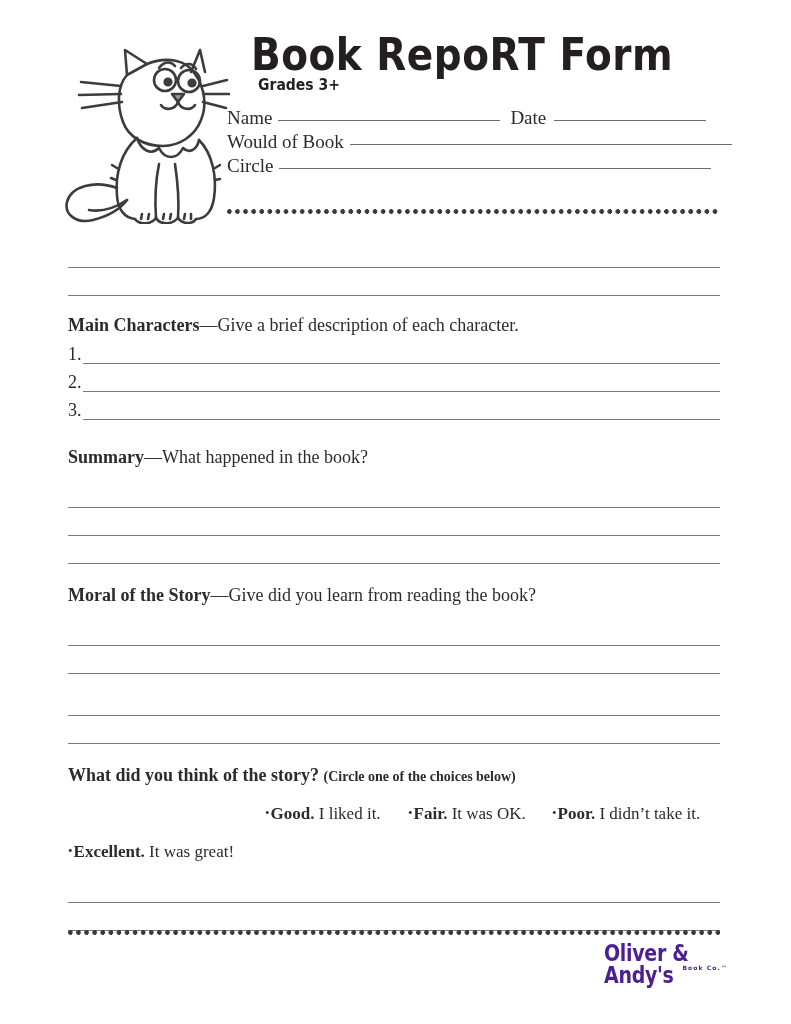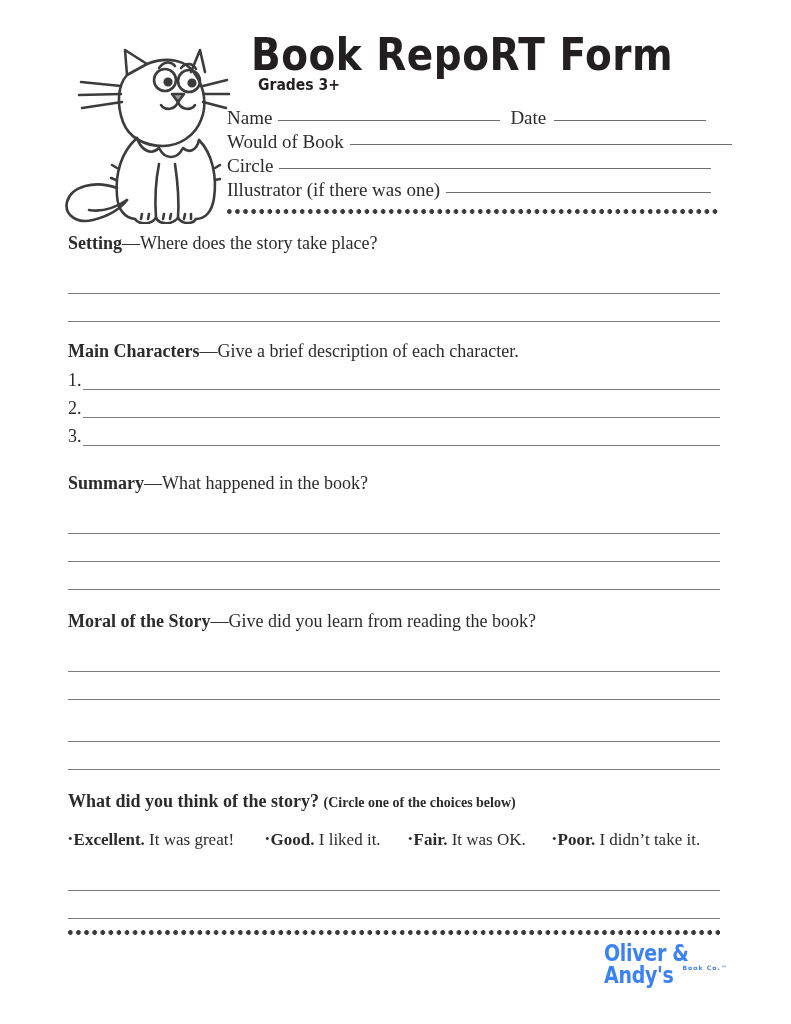--- a/index.html
+++ b/index.html
@@ -165,21 +165,21 @@
   }
 
   
   .logo {
     position: absolute;
     left: 604px;
     top: 942px;
     width: 126px;
     height: 34px;
     font-family: "DejaVu Sans", sans-serif;
-    color: #3b82f6;
+    color: #4c1d95;
   }
   .logo-main {
     font-size: 19px;
     font-weight: bold;
     letter-spacing: -0.3px;
     transform: scaleY(1.18);
     transform-origin: left top;
     display: block;
     line-height: 1;
   }
@@ -259,33 +259,27 @@
     <div class="id-fields">
       <div class="id-row">
         <span class="id-label">Name</span><span class="fill-rule" style="width:222px;margin-left:6px;"></span><span class="id-label" style="margin-left:10px;">Date</span><span class="fill-rule" style="width:152px;margin-left:8px;"></span>
       </div>
       <div class="id-row">
         <span class="id-label">Would of Book</span><span class="fill-rule" style="width:382px;margin-left:6px;"></span>
       </div>
       <div class="id-row">
         <span class="id-label">Circle</span><span class="fill-rule" style="width:432px;margin-left:6px;"></span>
       </div>
-      <div class="id-row">
-        <span class="id-label">Illustrator (if there was one)</span><span class="fill-rule" style="width:265px;margin-left:6px;"></span>
-      </div>
     </div>
 
     <div class="dotted-rule dotted-top"></div>
   </div>
 
   <div class="body">
 
-    <div class="section-heading" style="margin-top:8px;">
-      <span class="strong">Setting</span><span>—</span><span>Where does the story take place?</span>
-    </div>
     <div style="margin-top:14px;">
       <div class="answer-line"></div>
       <div class="answer-line"></div>
     </div>
 
     <div class="section-heading" style="margin-top:20px;">
       <span class="strong">Main Characters</span><span>—</span><span>Give a brief description of each character.</span>
     </div>
     <div style="margin-top:8px;">
       <div class="numbered-line">
@@ -322,21 +316,21 @@
     <div style="margin-top:14px;">
       <div class="answer-line"></div>
       <div class="answer-line"></div>
     </div>
 
     <div class="prompt" style="margin-top:22px;font-weight:bold;">
       <span>What did you think of the story?</span>
       <span class="hint">(Circle one of the choices below)</span>
     </div>
     <div class="choice-row" style="margin-top:21px;">
-      <span class="choice" style="width:197px;">
+      <span class="choice" style="width:197px;margin-top:38px;">
         <span class="bullet">•</span><span class="lead">Excellent.</span> <span>It was great!</span>
       </span>
       <span class="choice" style="width:143px;">
         <span class="bullet">•</span><span class="lead">Good.</span> <span>I liked it.</span>
       </span>
       <span class="choice" style="width:144px;">
         <span class="bullet">•</span><span class="lead">Fair.</span> <span>It was OK.</span>
       </span>
       <span class="choice">
         <span class="bullet">•</span><span class="lead">Poor.</span> <span>I didn’t take it.</span>

